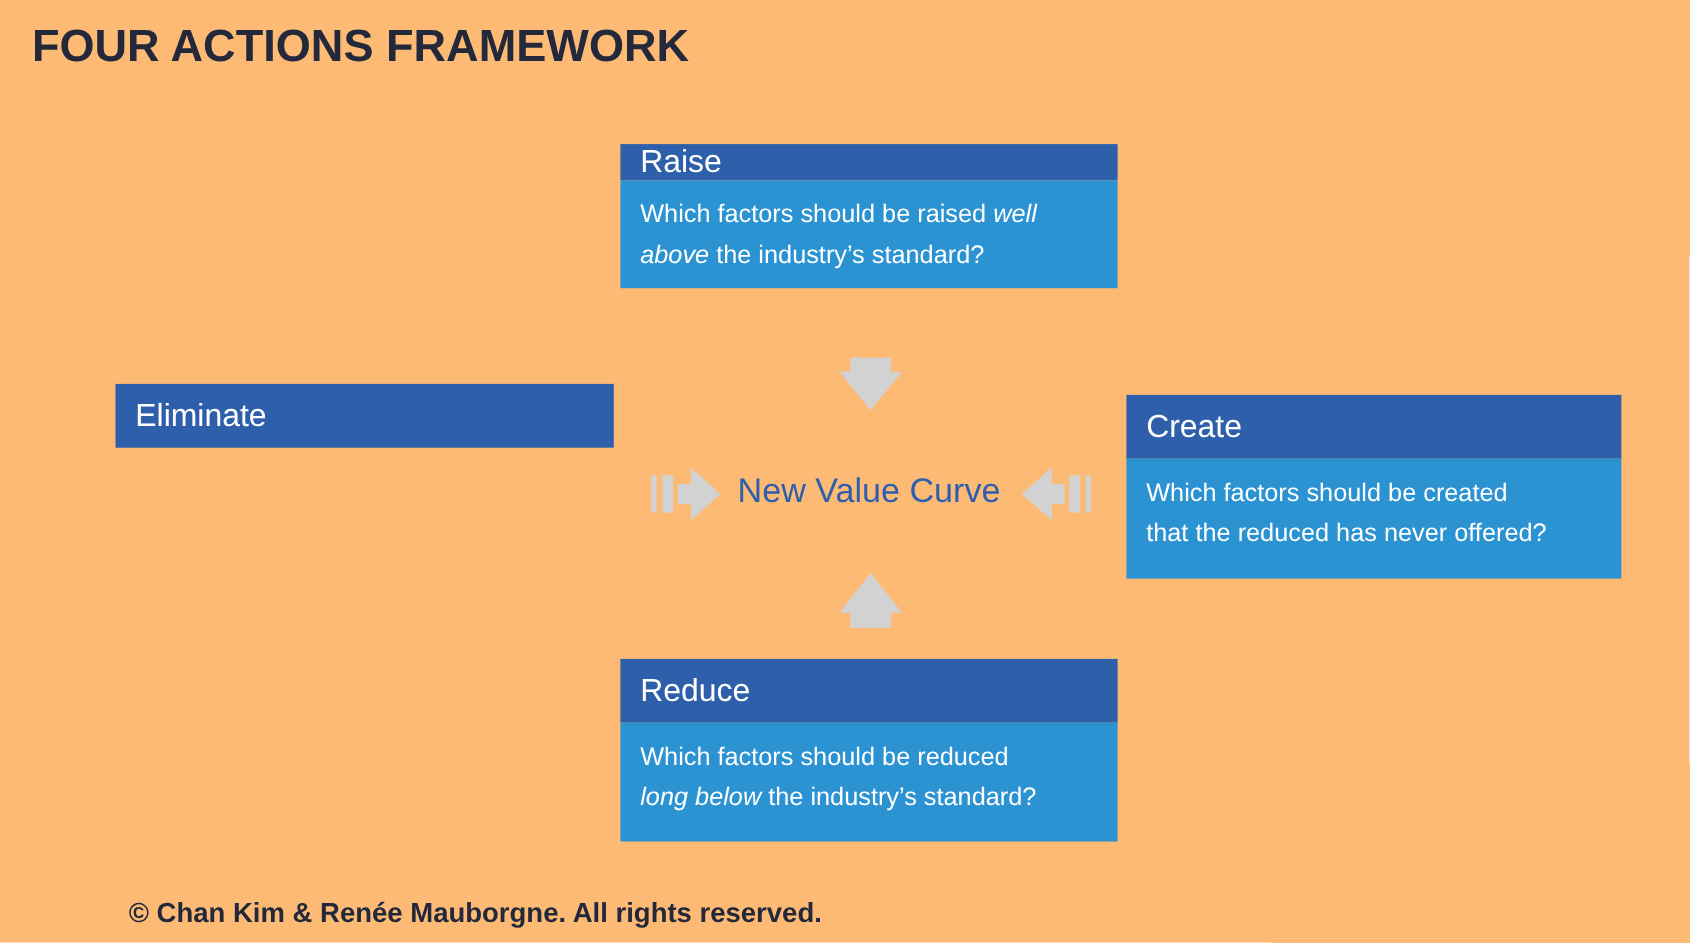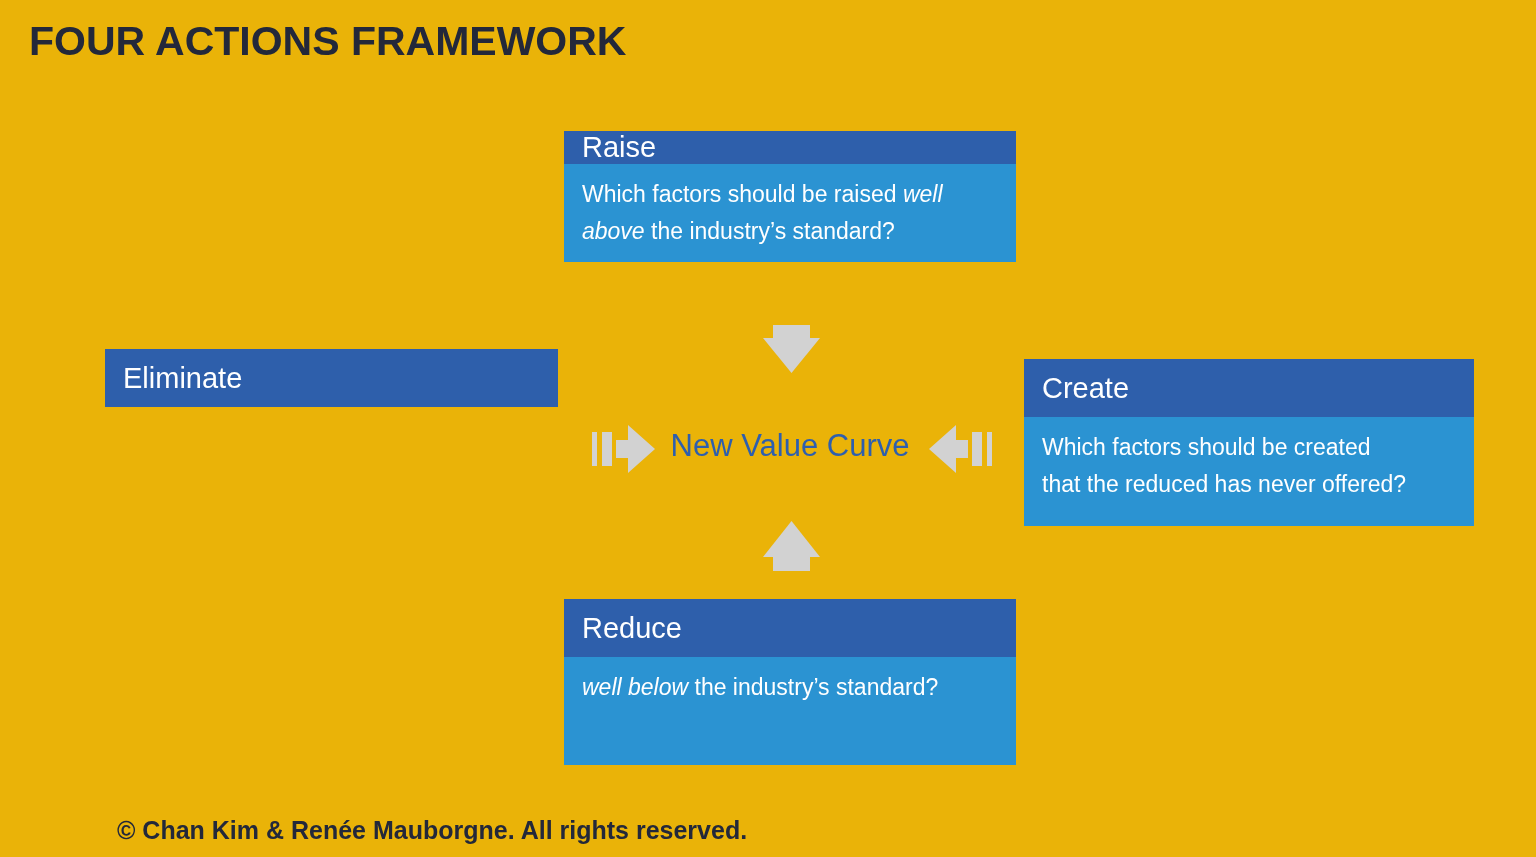--- a/index.html
+++ b/index.html
@@ -1,20 +1,20 @@
 <!DOCTYPE html>
 <html><head>
 <meta charset="utf-8">
 <style>
   html, body { margin: 0; padding: 0; background: #ffffff; }
   .stage {
     position: relative;
     width: 1536px;
     height: 857px;
-    background: #eab308;
+    background: #fdba74;
     font-family: "Liberation Sans", sans-serif;
     overflow: hidden;
     text-decoration: underline;
   }
   .page-title {
     position: absolute;
     left: 29px;
     top: 18px;
     margin: 0;
     font-size: 41px;
@@ -105,21 +105,22 @@
     <div class="card-header">Create</div>
     <div class="card-body">
       <p><span>Which factors should be created
 that the reduced has never offered?</span><span class="it"></span><span></span></p>
     </div>
   </div>
 
   <div class="card card-reduce">
     <div class="card-header">Reduce</div>
     <div class="card-body">
-      <p><span class="it">well below</span><span> the industry’s standard?</span></p>
+      <p><span>Which factors should be reduced
+</span><span class="it">long below</span><span> the industry’s standard?</span></p>
     </div>
   </div>
 
   <div class="center-label">New Value Curve</div>
 
   <div class="arrow arrow-top">
     <svg width="57" height="48" viewBox="0 0 57 48" xmlns="http://www.w3.org/2000/svg">
       <rect x="10" y="0" width="37" height="14" fill="#d2d2d2"></rect>
       <polygon points="0,13 57,13 28.5,48" fill="#d2d2d2"></polygon>
     </svg>

